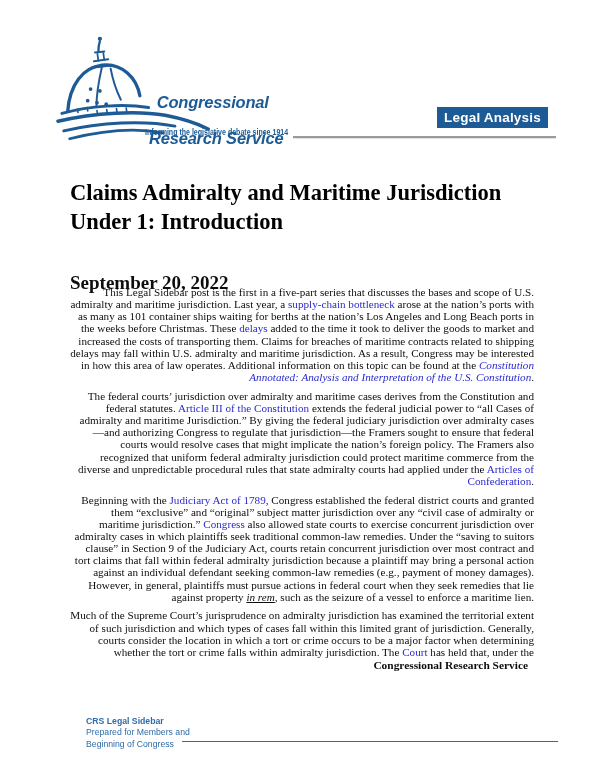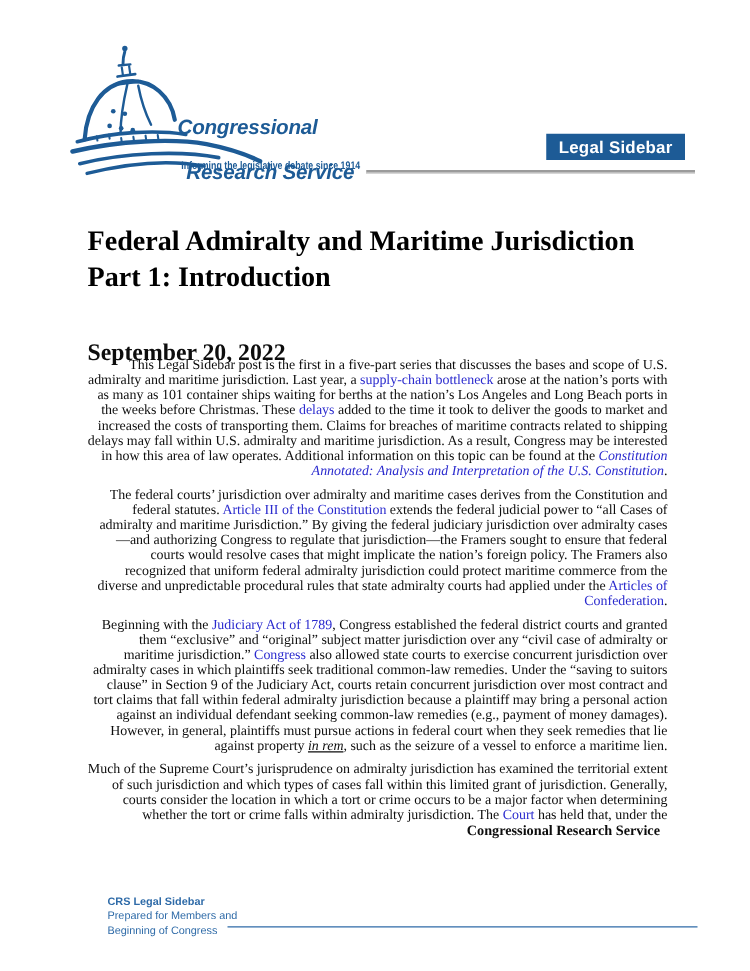--- a/index.html
+++ b/index.html
@@ -3,21 +3,21 @@
 <meta charset="utf-8">
 <style>
   html,body{margin:0;padding:0;background:#fff;}
   .page{position:relative;width:600px;height:777px;background:#ffffff;overflow:hidden;
         font-family:"Liberation Serif","DejaVu Serif",serif;color:#0d0d0d;}
 
   
   .logo-svg{position:absolute;left:56px;top:34px;width:156px;height:112px;}
   .wordmark{position:absolute;left:142px;top:95px;color:var(--brand);
             font-family:"Liberation Sans",sans-serif;font-weight:bold;font-style:italic;
-            font-size:16.5px;line-height:14.5px;letter-spacing:-0.2px;white-space:nowrap;}
+            font-size:16.5px;line-height:14.5px;letter-spacing:-0.2px;white-space:nowrap;text-align:center;}
   .wordmark .l2{margin-left:7px;margin-top:21px;}
   .tagline{position:absolute;left:145px;top:127px;color:var(--brand);
            font-family:"Liberation Sans",sans-serif;font-weight:bold;font-size:8.8px;
            white-space:nowrap;transform:scaleX(0.80);transform-origin:left center;}
   .badge{position:absolute;left:437px;top:107px;width:111px;height:21px;background:var(--brand);
          color:#fff;font-family:"Liberation Sans",sans-serif;font-weight:bold;font-size:13.5px;
          text-align:center;line-height:21px;letter-spacing:0.2px;}
   .header-rule{position:absolute;left:293px;top:136px;width:263px;height:2px;
                background:#9b9b9b;border-bottom:1px solid #e2e2e2;}
 
@@ -73,26 +73,26 @@
     <path d="M2,88 C40,79 85,77 112,82 C130,85.5 146,91 156,96" stroke-width="3.6"></path>
     <path d="M8,98 C45,89 90,87 122,93" stroke-width="3"></path>
     <path d="M14,106 C50,97 84,95 110,100" stroke-width="2.8"></path>
   </svg>
 
   <div class="wordmark">
     <div class="l1">Congressional</div>
     <div class="l2">Research Service</div>
   </div>
   <div class="tagline">Informing the legislative debate since 1914</div>
-  <div class="badge">Legal Sidebar</div>
+  <div class="badge">Legal Analysis</div>
   <div class="header-rule"></div>
 
   <h1 class="title">
-    <span>Federal Admiralty and Maritime Jurisdiction</span><br>
-    <span>Part 1: Introduction</span>
+    <span>Claims Admiralty and Maritime Jurisdiction</span><br>
+    <span>Under 1: Introduction</span>
   </h1>
   <div class="pub-date">September 20, 2022</div>
   <div class="article-body">
       <p><span>This Legal Sidebar post is the first in a five-part series that discusses the bases and scope of U.S. admiralty and maritime jurisdiction. Last year, a </span><a>supply-chain bottleneck</a><span> arose at the nation’s ports with as many as 101 container ships waiting for berths at the nation’s Los Angeles and Long Beach ports in the weeks before Christmas. These </span><a>delays</a><span> added to the time it took to deliver the goods to market and increased the costs of transporting them. Claims for breaches of maritime contracts related to shipping delays may fall within U.S. admiralty and maritime jurisdiction. As a result, Congress may be interested in how this area of law operates. Additional information on this topic can be found at the </span><a class="it">Constitution Annotated: Analysis and Interpretation of the U.S. Constitution</a><span>.</span></p>
       <p><span>The federal courts’ jurisdiction over admiralty and maritime cases derives from the Constitution and federal statutes. </span><a>Article III of the Constitution</a><span> extends the federal judicial power to “all Cases of admiralty and maritime Jurisdiction.” By giving the federal judiciary jurisdiction over admiralty cases—and authorizing Congress to regulate that jurisdiction—the Framers sought to ensure that federal courts would resolve cases that might implicate the nation’s foreign policy. The Framers also recognized that uniform federal admiralty jurisdiction could protect maritime commerce from the diverse and unpredictable procedural rules that state admiralty courts had applied under the </span><a>Articles of Confederation</a><span>.</span></p>
       <p><span>Beginning with the </span><a>Judiciary Act of 1789</a><span>, Congress established the federal district courts and granted them “exclusive” and “original” subject matter jurisdiction over any “civil case of admiralty or maritime jurisdiction.” </span><a>Congress</a><span> also allowed state courts to exercise concurrent jurisdiction over admiralty cases in which plaintiffs seek traditional common-law remedies. Under the “saving to suitors clause” in Section 9 of the Judiciary Act, courts retain concurrent jurisdiction over most contract and tort claims that fall within federal admiralty jurisdiction because a plaintiff may bring a personal action against an individual defendant seeking common-law remedies (e.g., payment of money damages). However, in general, plaintiffs must pursue actions in federal court when they seek remedies that lie against property </span><em>in rem</em><span>, such as the seizure of a vessel to enforce a maritime lien.</span></p>
       <p><span>Much of the Supreme Court’s jurisprudence on admiralty jurisdiction has examined the territorial extent of such jurisdiction and which types of cases fall within this limited grant of jurisdiction. Generally, courts consider the location in which a tort or crime occurs to be a major factor when determining whether the tort or crime falls within admiralty jurisdiction. The </span><a>Court</a><span> has held that, under the</span></p>
     </div>
 
   <div class="footer-right">

